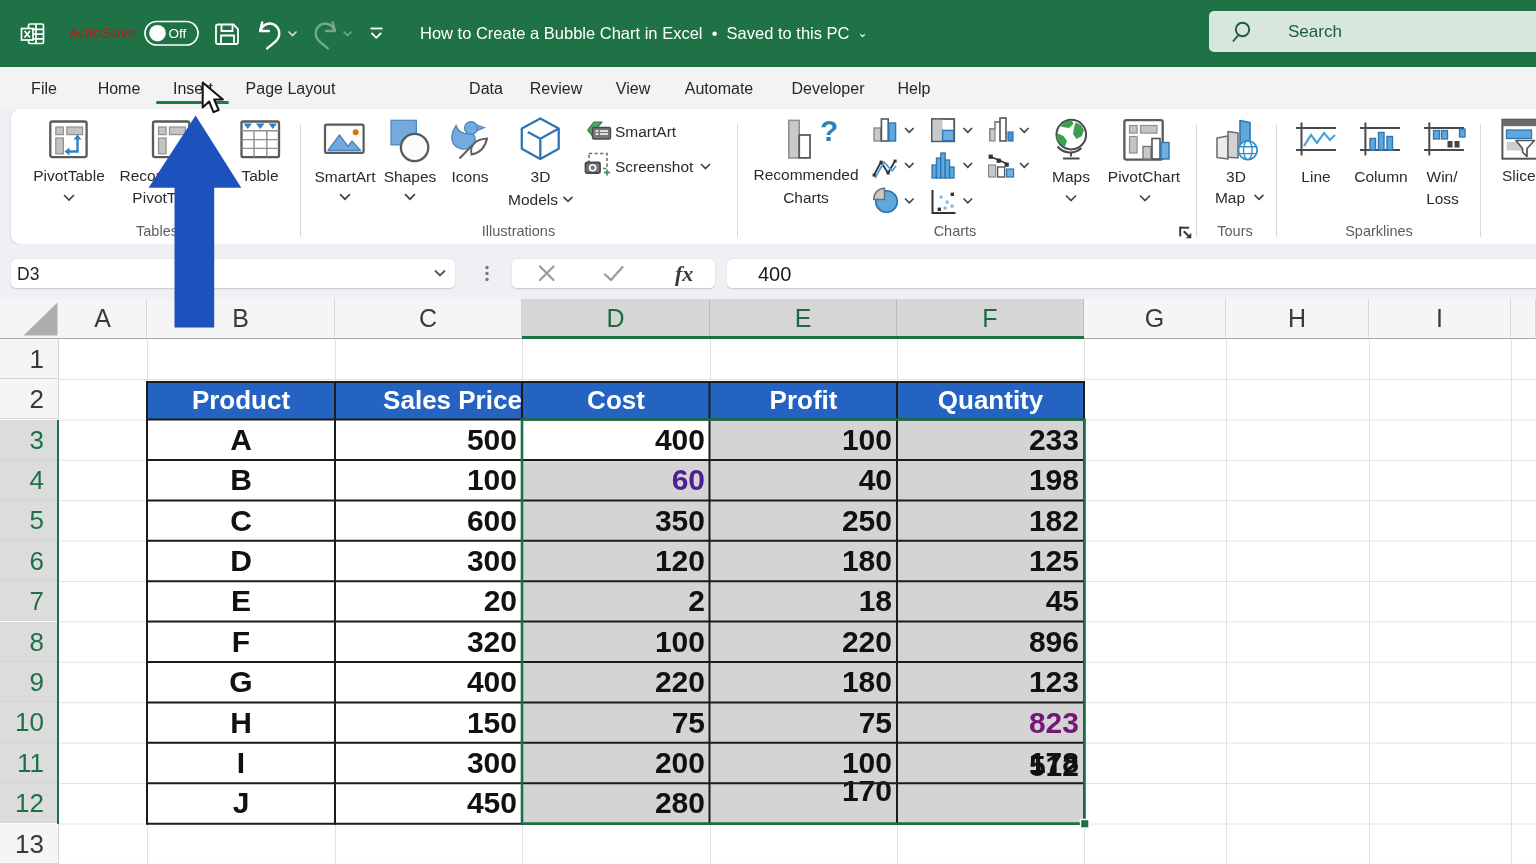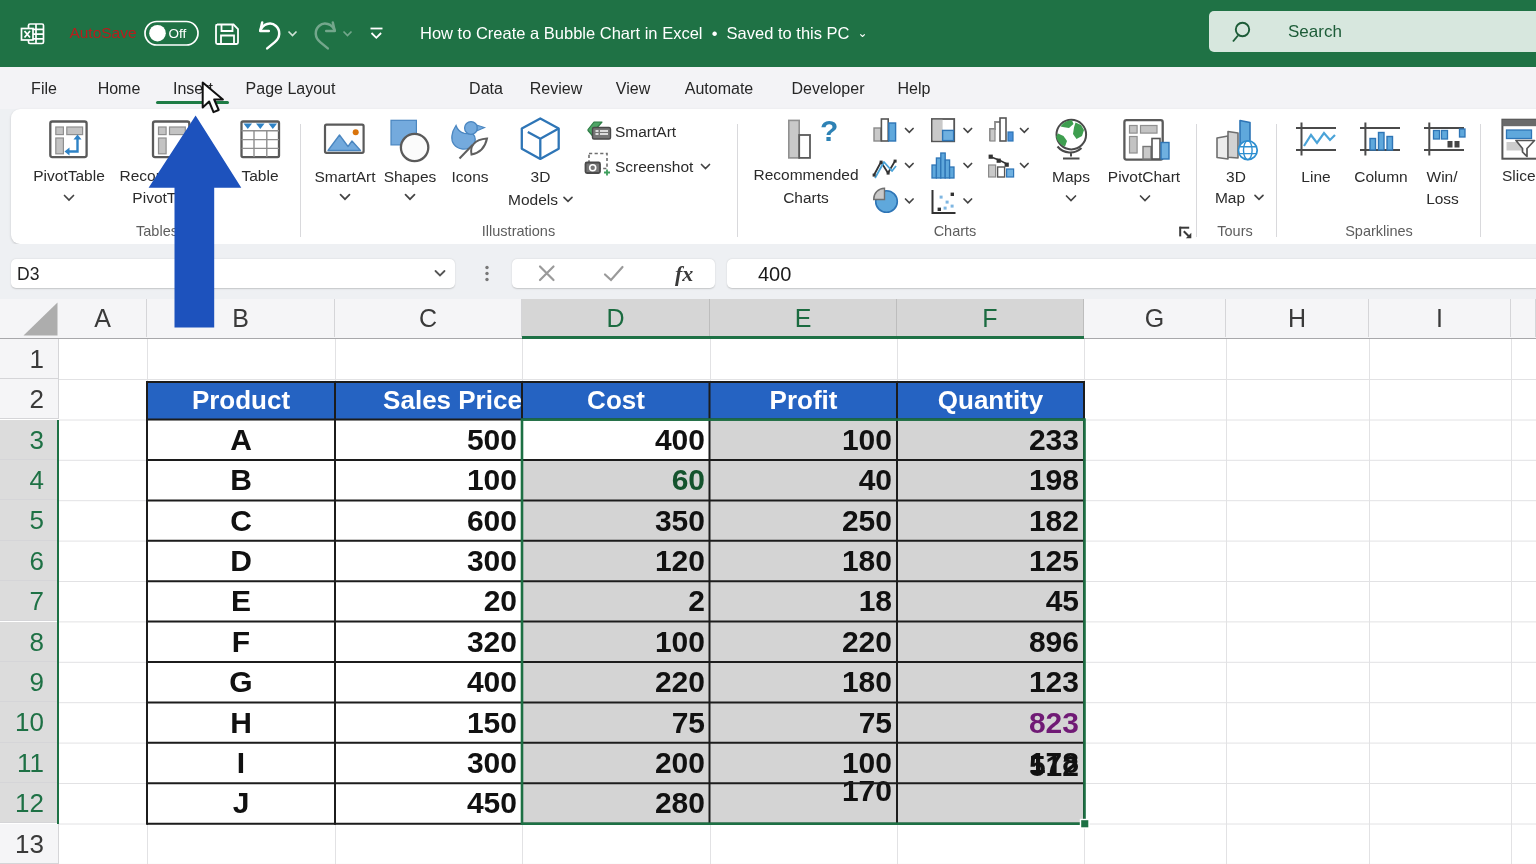--- a/index.html
+++ b/index.html
@@ -414,21 +414,21 @@
 <div class="abs ctr" style="left:616px;top:400.3px;font-size:26px;font-weight:bold;color:#fff;">Cost</div>
 <div class="abs ctr" style="left:803.5px;top:400.3px;font-size:26px;font-weight:bold;color:#fff;">Profit</div>
 <div class="abs ctr" style="left:990.5px;top:400.3px;font-size:26px;font-weight:bold;color:#fff;">Quantity</div>
 <div class="abs ctr" style="left:241px;top:439.8px;font-size:30px;font-weight:bold;color:#111;">A</div>
 <div class="abs" style="right:1019px;top:439.8px;transform:translateY(-50%);font-size:30px;font-weight:bold;color:#111;">500</div>
 <div class="abs" style="right:831px;top:439.8px;transform:translateY(-50%);font-size:30px;font-weight:bold;color:#111;">400</div>
 <div class="abs" style="right:644px;top:439.8px;transform:translateY(-50%);font-size:30px;font-weight:bold;color:#111;">100</div>
 <div class="abs" style="right:457px;top:439.8px;transform:translateY(-50%);font-size:30px;font-weight:bold;color:#111;">233</div>
 <div class="abs ctr" style="left:241px;top:480.2px;font-size:30px;font-weight:bold;color:#111;">B</div>
 <div class="abs" style="right:1019px;top:480.2px;transform:translateY(-50%);font-size:30px;font-weight:bold;color:#111;">100</div>
-<div class="abs" style="right:831px;top:480.2px;transform:translateY(-50%);font-size:30px;font-weight:bold;color:#14532d;">60</div>
+<div class="abs" style="right:831px;top:480.2px;transform:translateY(-50%);font-size:30px;font-weight:bold;color:#4c1d95;">60</div>
 <div class="abs" style="right:644px;top:480.2px;transform:translateY(-50%);font-size:30px;font-weight:bold;color:#111;">40</div>
 <div class="abs" style="right:457px;top:480.2px;transform:translateY(-50%);font-size:30px;font-weight:bold;color:#111;">198</div>
 <div class="abs ctr" style="left:241px;top:520.6px;font-size:30px;font-weight:bold;color:#111;">C</div>
 <div class="abs" style="right:1019px;top:520.6px;transform:translateY(-50%);font-size:30px;font-weight:bold;color:#111;">600</div>
 <div class="abs" style="right:831px;top:520.6px;transform:translateY(-50%);font-size:30px;font-weight:bold;color:#111;">350</div>
 <div class="abs" style="right:644px;top:520.6px;transform:translateY(-50%);font-size:30px;font-weight:bold;color:#111;">250</div>
 <div class="abs" style="right:457px;top:520.6px;transform:translateY(-50%);font-size:30px;font-weight:bold;color:#111;">182</div>
 <div class="abs ctr" style="left:241px;top:561.0px;font-size:30px;font-weight:bold;color:#111;">D</div>
 <div class="abs" style="right:1019px;top:561.0px;transform:translateY(-50%);font-size:30px;font-weight:bold;color:#111;">300</div>
 <div class="abs" style="right:831px;top:561.0px;transform:translateY(-50%);font-size:30px;font-weight:bold;color:#111;">120</div>

